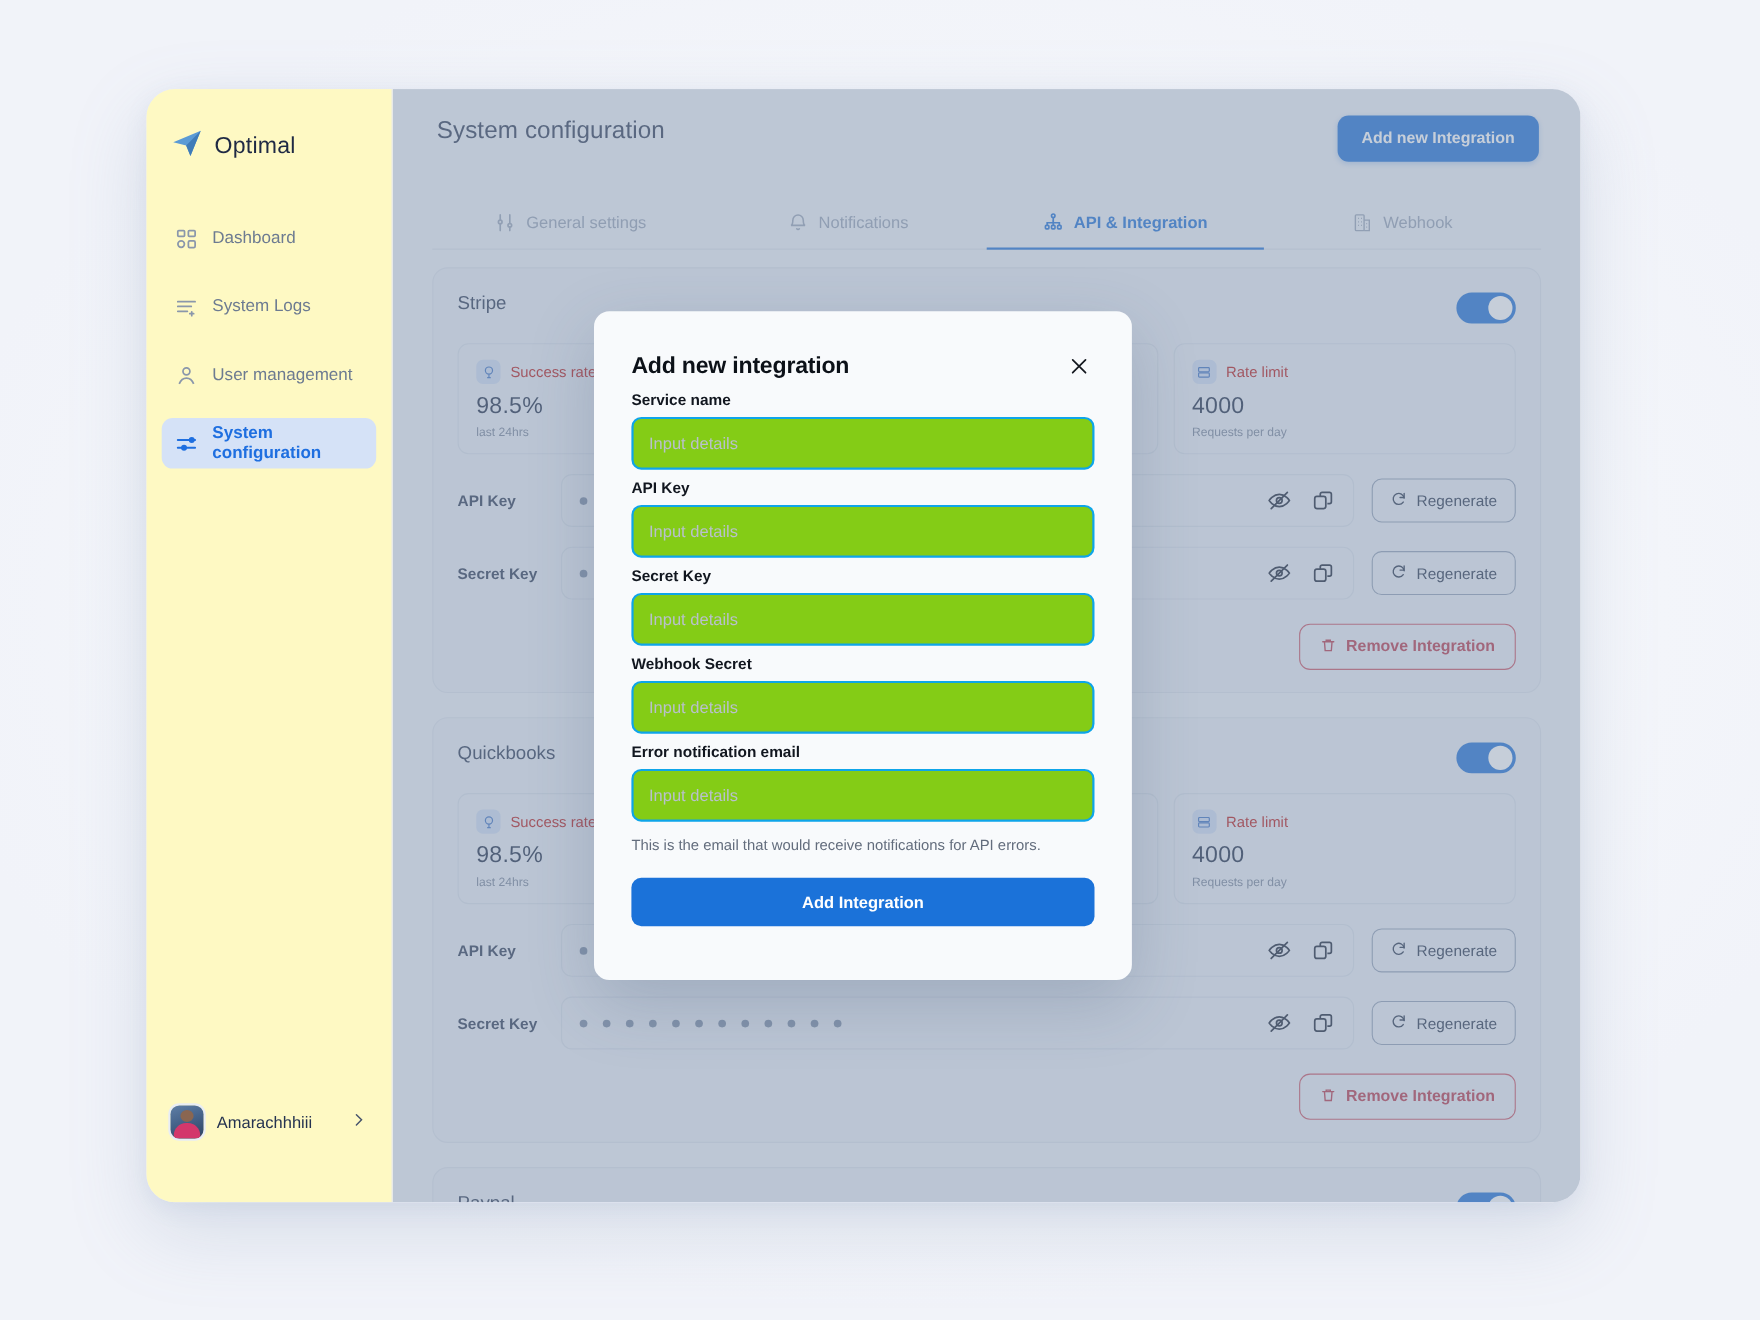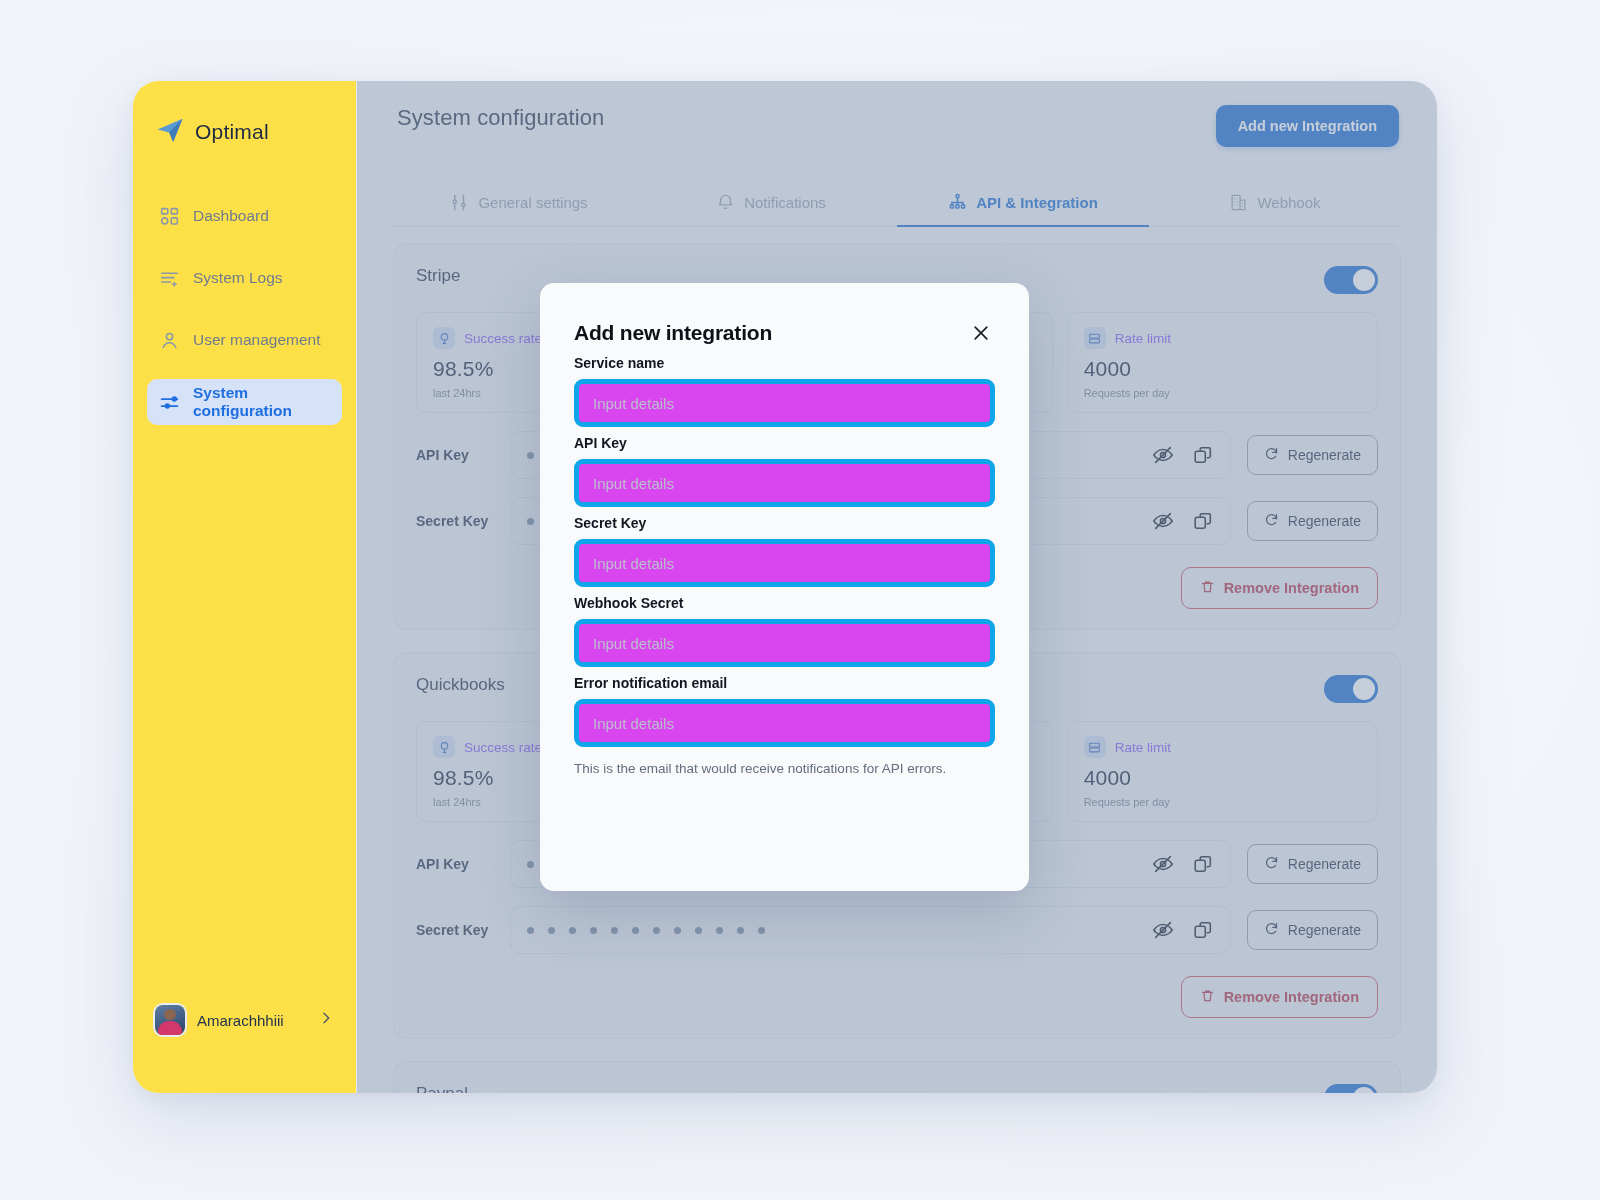--- a/index.html
+++ b/index.html
@@ -21,21 +21,21 @@
     width: 1304px; height: 1012px;
     border-radius: 26px;
     overflow: hidden;
     background: #eef1f7;
     box-shadow: 0 26px 70px rgba(120,140,175,.22), 0 6px 20px rgba(120,140,175,.10);
     display: flex;
   }
   
   #sidebar {
     width: 224px; flex: 0 0 224px;
-    background: #fde047;
+    background: #fef9c3;
     border-right: 1px solid #e5e9f0;
     display: flex; flex-direction: column;
     padding: 26px 0 0 0;
     position: relative;
   }
   .brand { display: flex; align-items: center; gap: 10px; padding: 8px 0 0 22px; }
   .brand-name { font-size: 21px; letter-spacing: .2px; color: #1f2a44; font-weight: 500; }
   .nav { margin-top: 44px; padding: 0 14px; display: flex; flex-direction: column; gap: 16px; }
   .nav-item {
     display: flex; align-items: center; gap: 13px;
@@ -87,21 +87,21 @@
   .card-title { font-size: 17px; color:#2c3a55; font-weight:500; }
   .toggle { width: 54px; height: 28px; border-radius: 16px; background:#2172d6;
             position: relative; cursor:pointer; flex:0 0 54px; }
   .toggle::after { content:""; position:absolute; right:3px; top:3px; width:22px; height:22px;
             border-radius:50%; background:#fff; }
   .metrics { display:grid; grid-template-columns: repeat(3,1fr); gap: 14px; margin-top: 18px; }
   .metric { border:1px solid #d9e0ea; border-radius: 10px; padding: 14px 16px 13px 16px; }
   .metric-head { display:flex; align-items:center; gap:9px; }
   .metric-badge { width:22px; height:22px; border-radius:6px; background:#cfdcf3;
                   display:flex; align-items:center; justify-content:center; flex:0 0 22px; }
-  .metric-label { font-size:13.5px; color:#8b5cf6; }
+  .metric-label { font-size:13.5px; color:#b91c1c; }
   .metric-value { font-size:21px; color:#1f2c47; margin-top:8px; letter-spacing:.2px; }
   .metric-sub { font-size:11px; color:#7a869b; margin-top:6px; }
 
   .keyrow { display:flex; align-items:center; gap:16px; margin-top: 18px; }
   .key-label { width: 78px; flex:0 0 78px; font-size:14px; color:#2f3c56; font-weight:600; }
   .key-field {
     flex:1; height: 48px; border:1px solid #d9e0ea; border-radius:10px;
     display:flex; align-items:center; justify-content:space-between; padding: 0 16px;
     background: transparent;
   }
@@ -132,21 +132,21 @@
     box-shadow: 0 20px 60px rgba(60,80,115,.22);
     padding: 36px 34px 0 34px;
   }
   .modal-head { display:flex; align-items:center; justify-content:space-between; }
   .modal-title { font-size: 21px; color:#0c1118; font-weight:700; letter-spacing:-.2px; }
   .close-btn { background:none; border:none; cursor:pointer; padding:4px; line-height:0; }
   .close-btn svg { width:20px; height:20px; display:block; }
   .field-label { font-size:14px; color:#11161f; font-weight:700; margin-top: 8px; }
   .field-input {
     width:100%; height: 48px; margin-top: 8px;
-    border:5px solid #0ea5e9; border-radius:9px; background:#d946ef;
+    border:2px solid #0ea5e9; border-radius:9px; background:#84cc16;
     padding: 0 14px; font-size: 15px; color:#2b3448; font-family:inherit;
   }
   .field-input::placeholder { color:#b9c0cc; }
   .helper { font-size:13.5px; color:#636d7d; margin-top: 14px; }
   .submit-btn {
     width:100%; height: 44px; margin-top: 22px;
     background:#1b72d9; color:#fff; border:none; border-radius:9px;
     font-size:15px; font-weight:700; cursor:pointer; font-family:inherit;
   }
 </style>
@@ -615,15 +615,16 @@
     <input class="field-input" value="" placeholder="Input details" style="">
 
     <div class="field-label">Webhook Secret</div>
     <input class="field-input" value="" placeholder="Input details" style="">
 
     <div class="field-label">Error notification email</div>
     <input class="field-input" value="" placeholder="Input details" style="">
 
     <div class="helper">This is the email that would receive notifications for API errors.</div>
 
+    <button class="submit-btn">Add Integration</button>
   </div>
 
 </div>
 
 </body></html>

